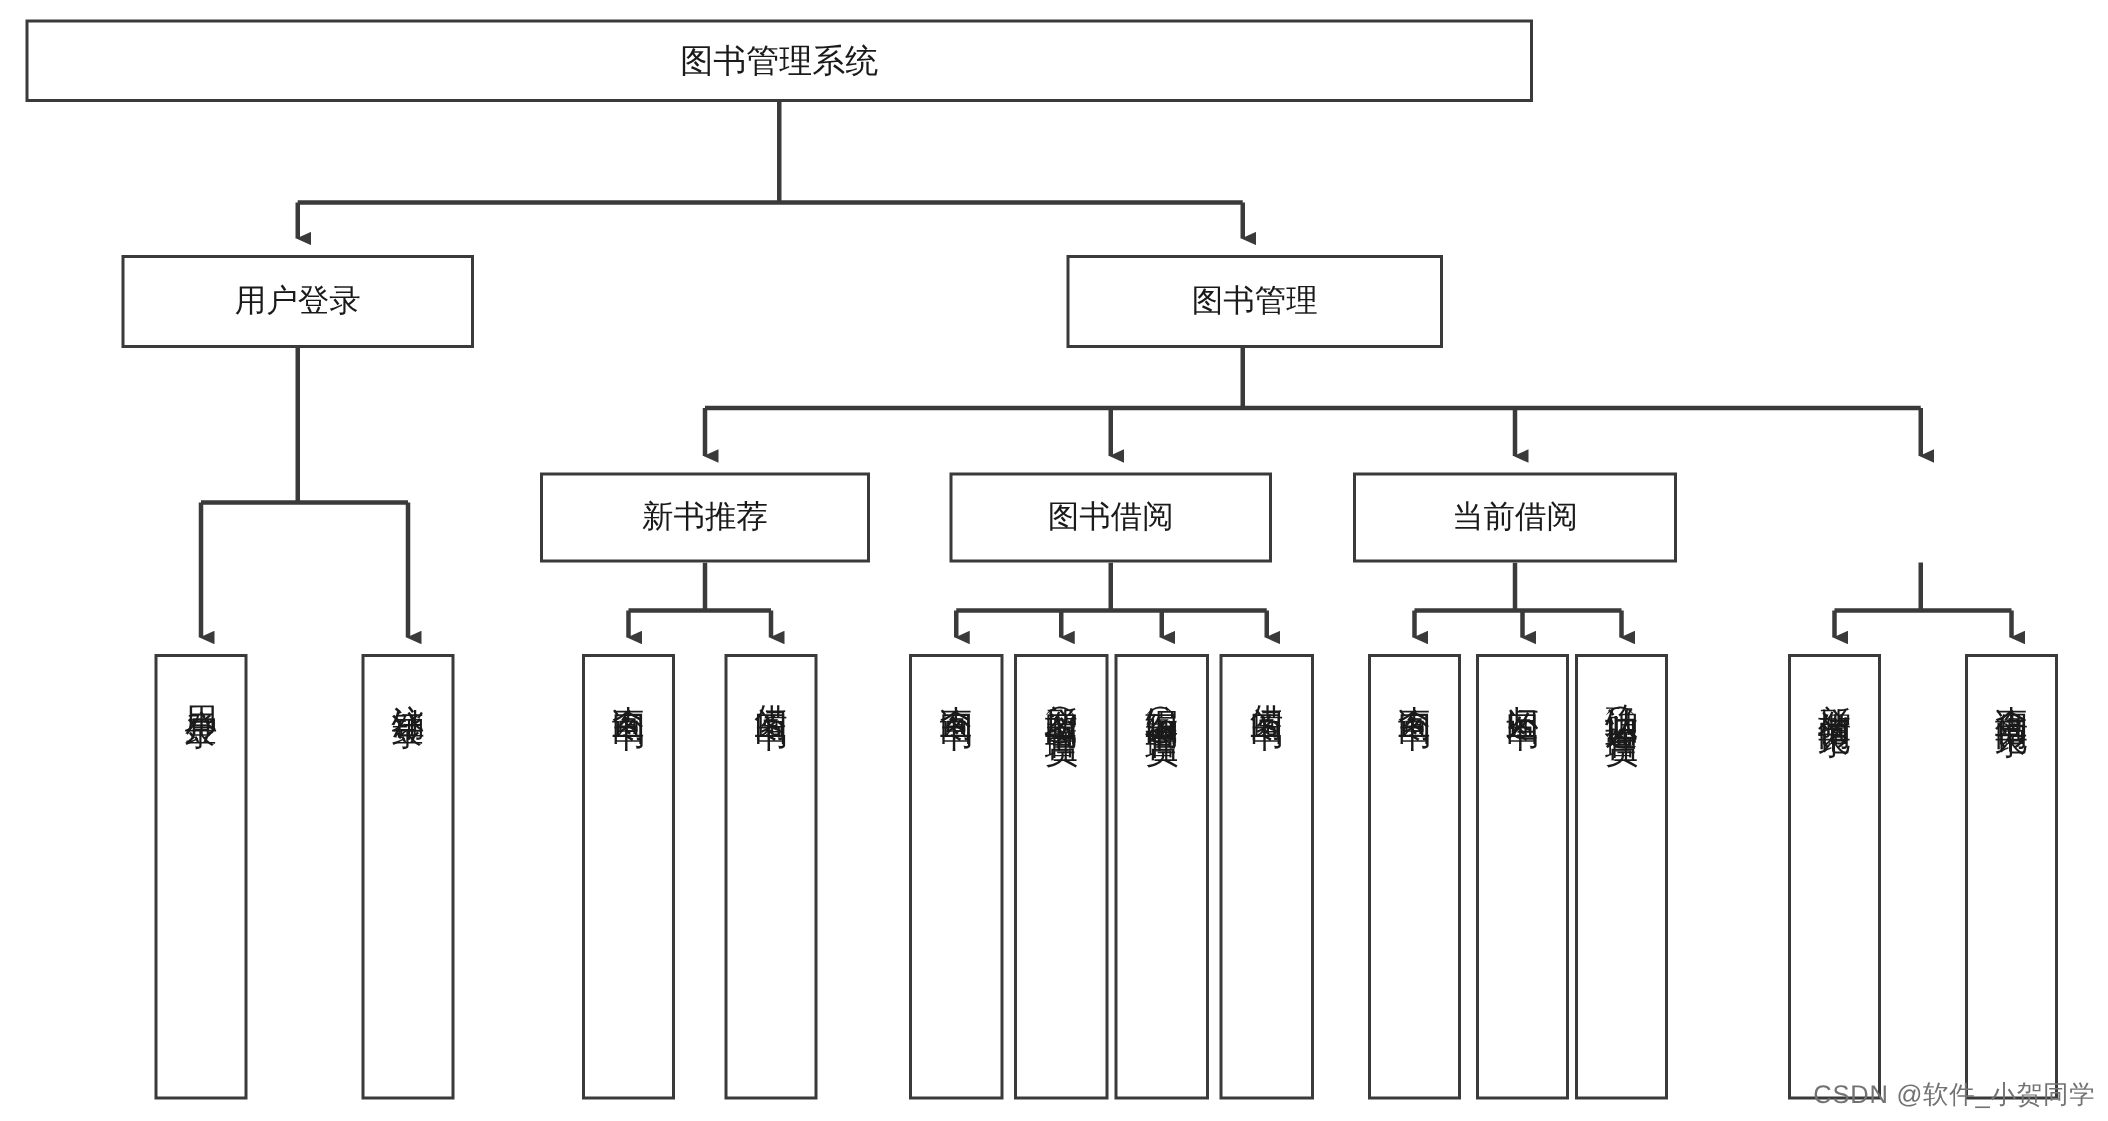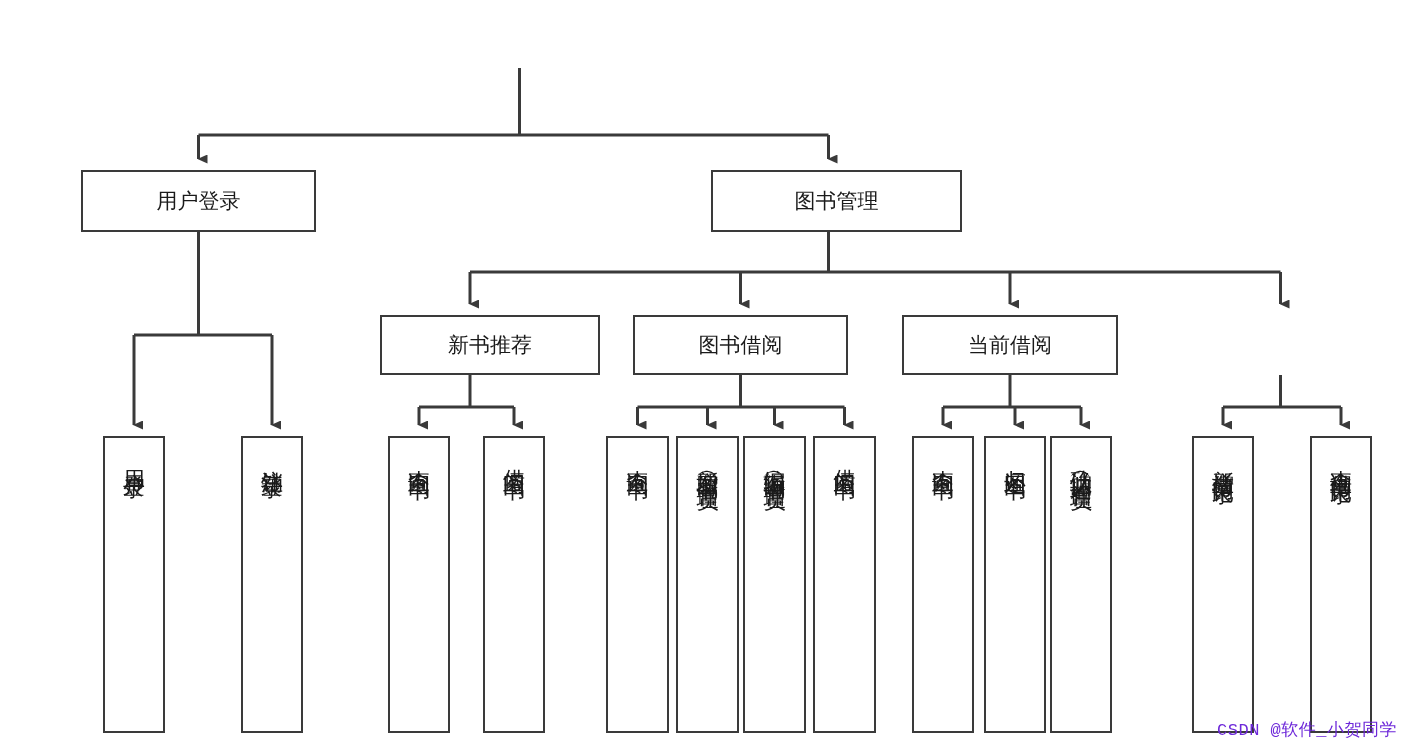--- a/index.html
+++ b/index.html
@@ -58,25 +58,24 @@
     text-orientation: upright;
     font-size: 22px;
     letter-spacing: 3px;
     line-height: 1;
   }
   #watermark {
     position: absolute;
     right: 8px;
     bottom: 6px;
     font-size: 17px;
-    color: #6d28d9;
+    color: #737373;
     letter-spacing: 0.5px;
     z-index: 5;
     white-space: nowrap;
-    font-family: Liberation Mono, monospace;
   }
 </style>
 </head>
 <body>
 
 <div id="diagram-root">
 
   <svg id="edge-layer" viewBox="0 0 1405 747" width="1405" height="747" xmlns="http://www.w3.org/2000/svg">
     <defs>
       <marker id="arrowhead" markerWidth="9" markerHeight="10" refX="4.5" refY="9" orient="auto" markerUnits="userSpaceOnUse">
@@ -113,29 +112,32 @@
         <path d="M 943 407 L 943 425" marker-end="url(#arrowhead)"></path>
         <path d="M 1015 407 L 1015 425" marker-end="url(#arrowhead)"></path>
         <path d="M 1081 407 L 1081 425" marker-end="url(#arrowhead)"></path>
         <path d="M 1280.5 375 L 1280.5 407"></path>
         <path d="M 1223 407 L 1341 407"></path>
         <path d="M 1223 407 L 1223 425" marker-end="url(#arrowhead)"></path>
         <path d="M 1341 407 L 1341 425" marker-end="url(#arrowhead)"></path>
       </g>
   </svg>
 
+  <div class="node horizontal root" style="left: 17px; top: 13px; width: 1005px; height: 55px;">
+    <span class="node-label">图书管理系统</span>
+  </div>
 
   <div class="node horizontal" style="left: 81px; top: 170px; width: 235px; height: 62px;">
     <span class="node-label">用户登录</span>
   </div>
   <div class="node horizontal" style="left: 711px; top: 170px; width: 251px; height: 62px;">
     <span class="node-label">图书管理</span>
   </div>
 
-  <div class="node horizontal" style="left: 380px; top: 315px; width: 220px; height: 60px;">
+  <div class="node horizontal" style="left: 360px; top: 315px; width: 220px; height: 60px;">
     <span class="node-label">新书推荐</span>
   </div>
   <div class="node horizontal" style="left: 633px; top: 315px; width: 215px; height: 60px;">
     <span class="node-label">图书借阅</span>
   </div>
   <div class="node horizontal" style="left: 902px; top: 315px; width: 216px; height: 60px;">
     <span class="node-label">当前借阅</span>
   </div>
 
   <div class="node vertical" style="left: 103px; top: 436px; width: 62px; height: 297px;">

